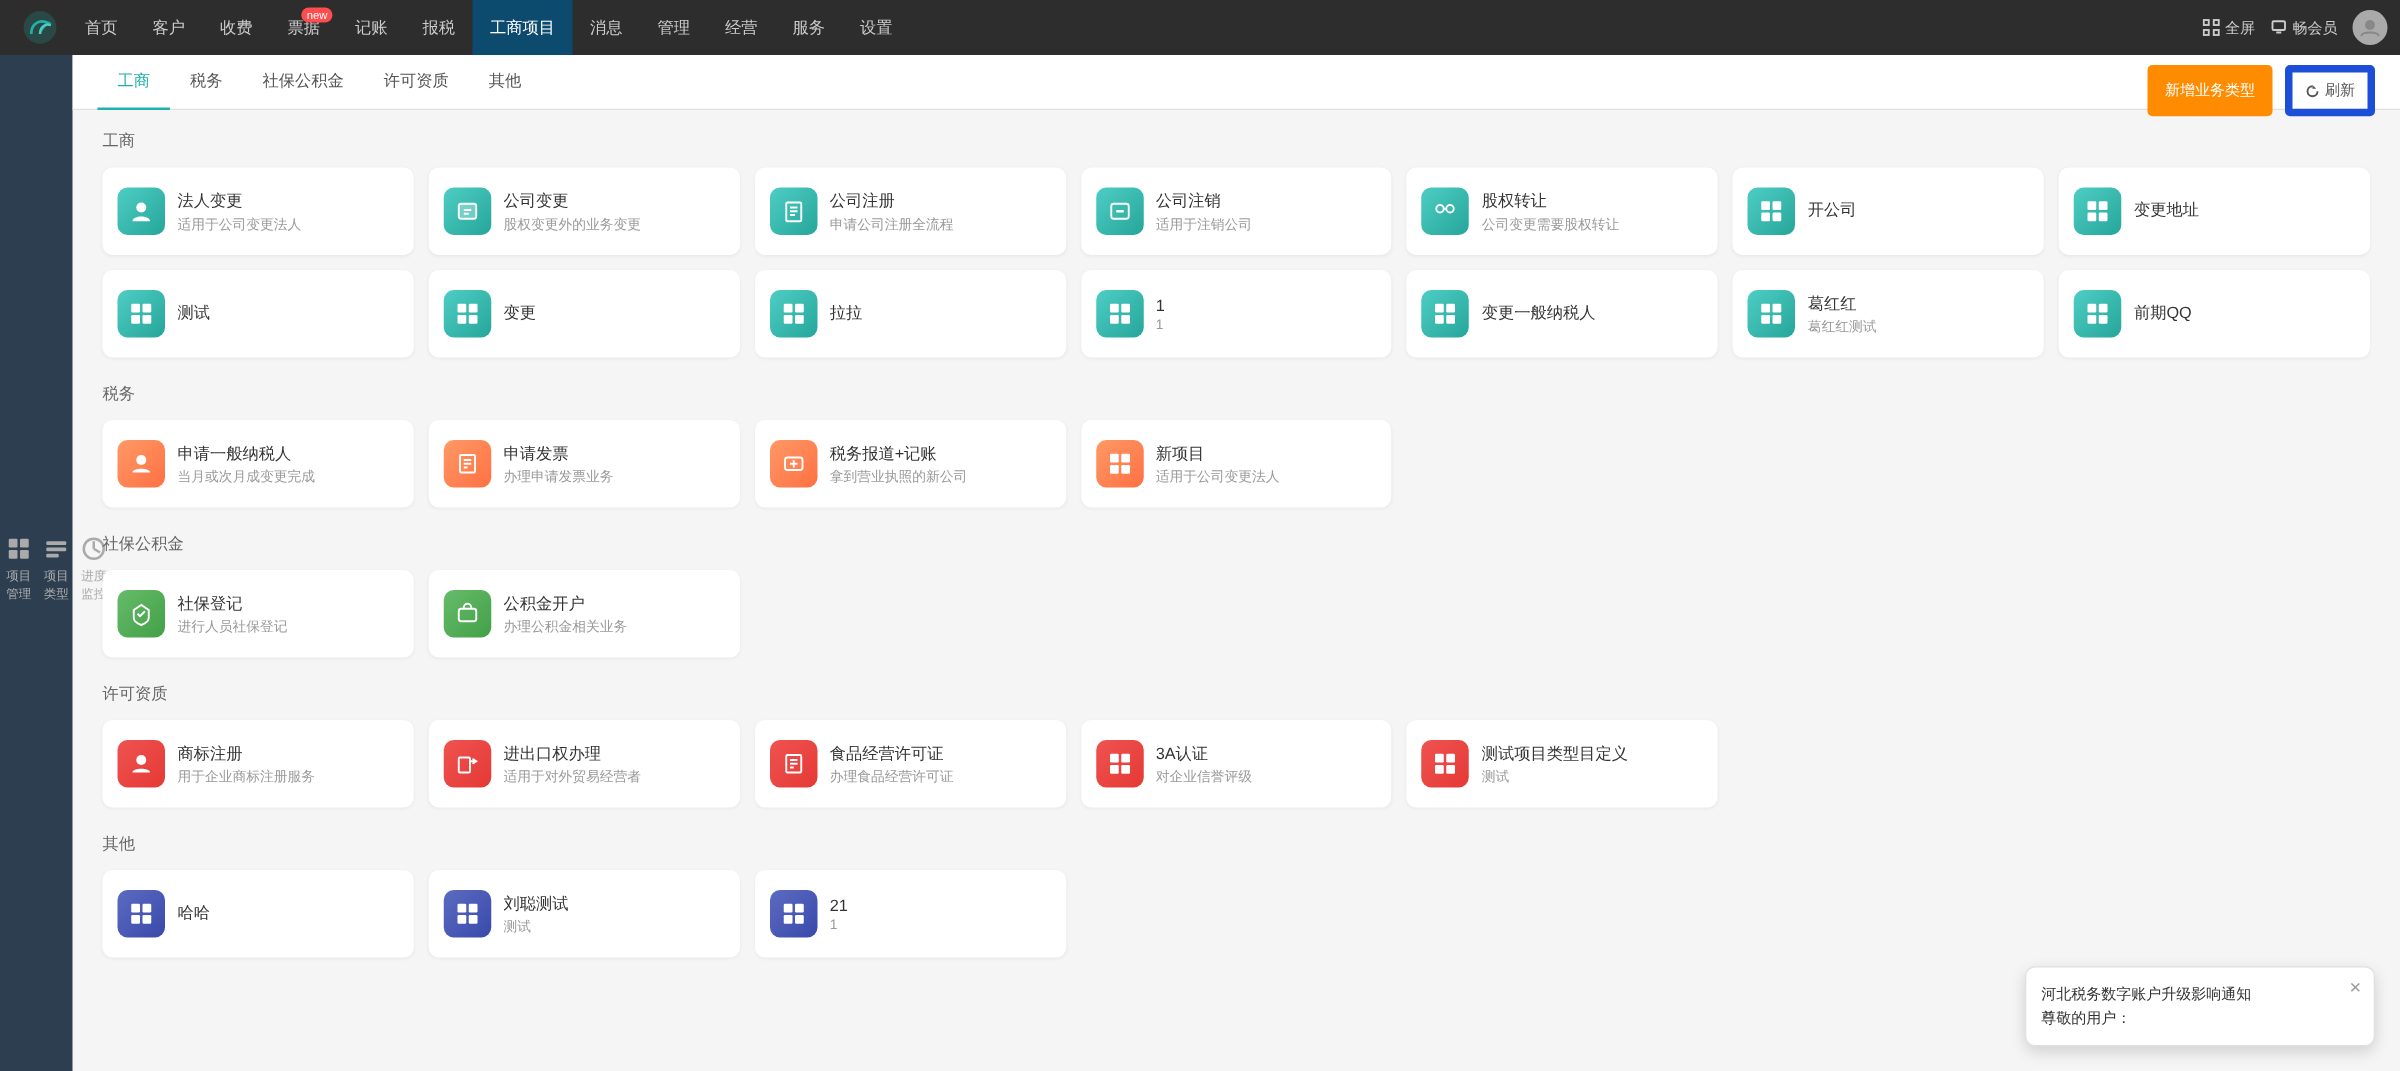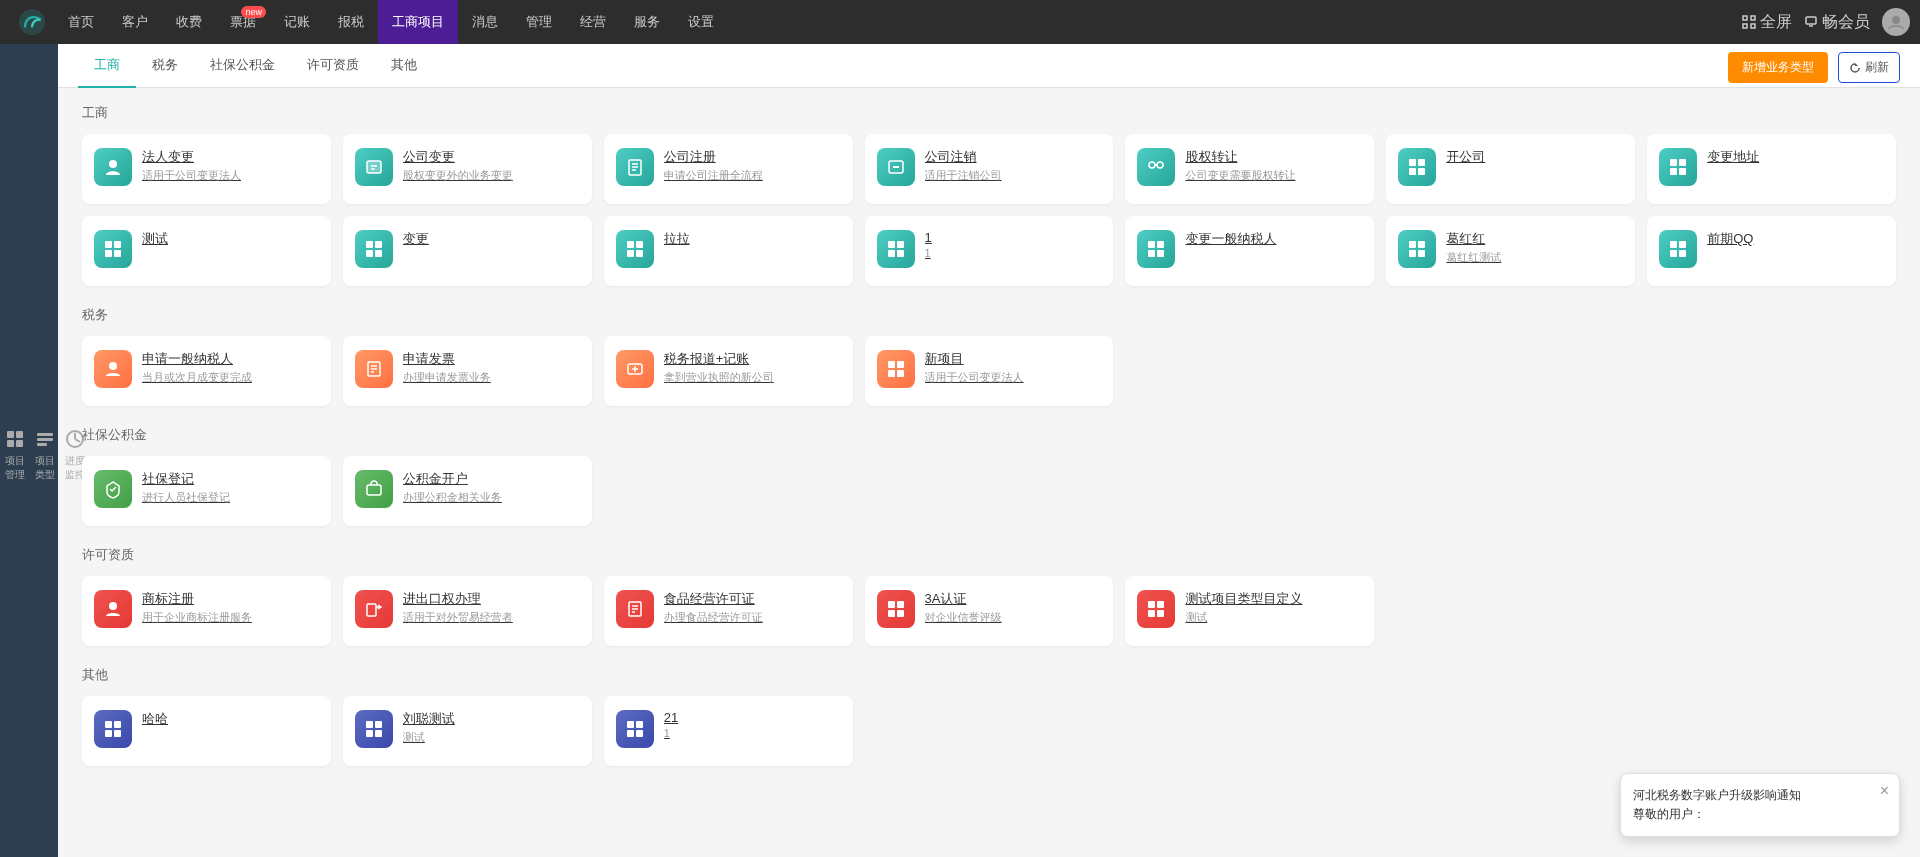--- a/index.html
+++ b/index.html
@@ -4,54 +4,54 @@
   <style>
     * { box-sizing: border-box; margin: 0; padding: 0; }
     body { font-family: 'Microsoft YaHei', sans-serif; background: #f5f5f5; font-size: 13px; color: #333; display: flex; flex-direction: column; height: 100vh; overflow: hidden; }
 
     
     .top-nav { background: #2d2d2d; height: 44px; display: flex; align-items: center; padding: 0 10px; flex-shrink: 0; }
     .top-nav .logo { width: 44px; height: 44px; display: flex; align-items: center; justify-content: center; }
     .top-nav .logo svg { width: 28px; height: 28px; }
     .nav-items { display: flex; align-items: center; flex: 1; }
     .nav-item { color: #ccc; padding: 0 14px; height: 44px; display: flex; align-items: center; cursor: pointer; font-size: 13px; position: relative; white-space: nowrap; }
-    .nav-item.active { background: #4c1d95; color: #fff; }
+    .nav-item.active { background: #0c4a6e; color: #fff; }
     .nav-item .badge { background: #ff4d4f; color: #fff; font-size: 9px; padding: 1px 4px; border-radius: 8px; position: absolute; top: 6px; right: 4px; }
     .nav-right { display: flex; align-items: center; gap: 12px; color: #ccc; }
-    .nav-right .btn-fullscreen, .nav-right .btn-member { display: flex; align-items: center; gap: 4px; font-size: 16px; color: #ccc; cursor: pointer; }
+    .nav-right .btn-fullscreen, .nav-right .btn-member { display: flex; align-items: center; gap: 4px; font-size: 12px; color: #ccc; cursor: pointer; }
     .nav-right .avatar { width: 28px; height: 28px; border-radius: 50%; background: #aaa; display: flex; align-items: center; justify-content: center; cursor: pointer; }
 
     
     .main-layout { display: flex; flex: 1; overflow: hidden; }
 
     
     .sidebar { width: 58px; background: #2c3e50; display: flex; flex-direction: row; align-items: center; padding-top: 8px; flex-shrink: 0; }
     .sidebar-item { display: flex; flex-direction: column; align-items: center; padding: 10px 4px; cursor: pointer; color: #aaa; font-size: 10px; gap: 4px; width: 100%; text-align: center; }
     .sidebar-item .icon { width: 22px; height: 22px; }
 
     
     .content-area { flex: 1; display: flex; flex-direction: column; overflow: hidden; }
 
     
     .tab-bar { background: #fff; border-bottom: 1px solid #e0e0e0; display: flex; align-items: center; padding: 0 20px; height: 44px; flex-shrink: 0; position: relative; }
     .tab-item { padding: 0 16px; height: 44px; display: flex; align-items: center; cursor: pointer; font-size: 13px; color: #555; border-bottom: 2px solid transparent; }
     .tab-item.active { color: #20b2aa; border-bottom: 2px solid #20b2aa; }
     .tab-right { position: absolute; right: 20px; top: 8px; display: flex; gap: 10px; }
     .btn-new-type { background: #ff8c00; color: #fff; border: none; padding: 6px 14px; border-radius: 4px; cursor: pointer; font-size: 12px; }
-    .btn-refresh { background: #fff; color: #555; border: 1px solid #1d4ed8; padding: 6px 10px; border-radius: 4px; cursor: pointer; font-size: 12px; display: flex; align-items: center; gap: 4px; }
+    .btn-refresh { background: #fff; color: #555; border: 6px solid #1d4ed8; padding: 6px 10px; border-radius: 4px; cursor: pointer; font-size: 12px; display: flex; align-items: center; gap: 4px; }
 
     
     .scroll-area { flex: 1; overflow-y: auto; padding: 16px 24px; }
 
     
     .section-title { font-size: 13px; color: #666; margin-bottom: 12px; font-weight: 500; }
 
     
     .cards-grid { display: grid; grid-template-columns: repeat(7, 1fr); gap: 12px; margin-bottom: 20px; }
-    .card { background: #fff; border-radius: 8px; padding: 14px 12px; display: flex; align-items: flex-start; gap: 10px; cursor: pointer; box-shadow: 0 1px 3px rgba(0,0,0,0.05); transition: box-shadow 0.2s; min-height: 70px; text-decoration: underline; }
+    .card { background: #fff; border-radius: 8px; padding: 14px 12px; display: flex; align-items: center; gap: 10px; cursor: pointer; box-shadow: 0 1px 3px rgba(0,0,0,0.05); transition: box-shadow 0.2s; min-height: 70px; }
     .card-icon { width: 38px; height: 38px; border-radius: 8px; display: flex; align-items: center; justify-content: center; flex-shrink: 0; font-size: 18px; color: #fff; }
     .card-text { flex: 1; min-width: 0; }
     .card-title { font-size: 13px; color: #333; font-weight: 500; white-space: nowrap; overflow: hidden; text-overflow: ellipsis; }
     .card-desc { font-size: 11px; color: #999; margin-top: 2px; white-space: nowrap; overflow: hidden; text-overflow: ellipsis; }
 
     
     .bg-teal { background: linear-gradient(135deg, #4ecdc4, #26a69a); }
     .bg-orange { background: linear-gradient(135deg, #ff9966, #ff7043); }
     .bg-red { background: linear-gradient(135deg, #ef5350, #e53935); }
     .bg-green { background: linear-gradient(135deg, #66bb6a, #43a047); }

